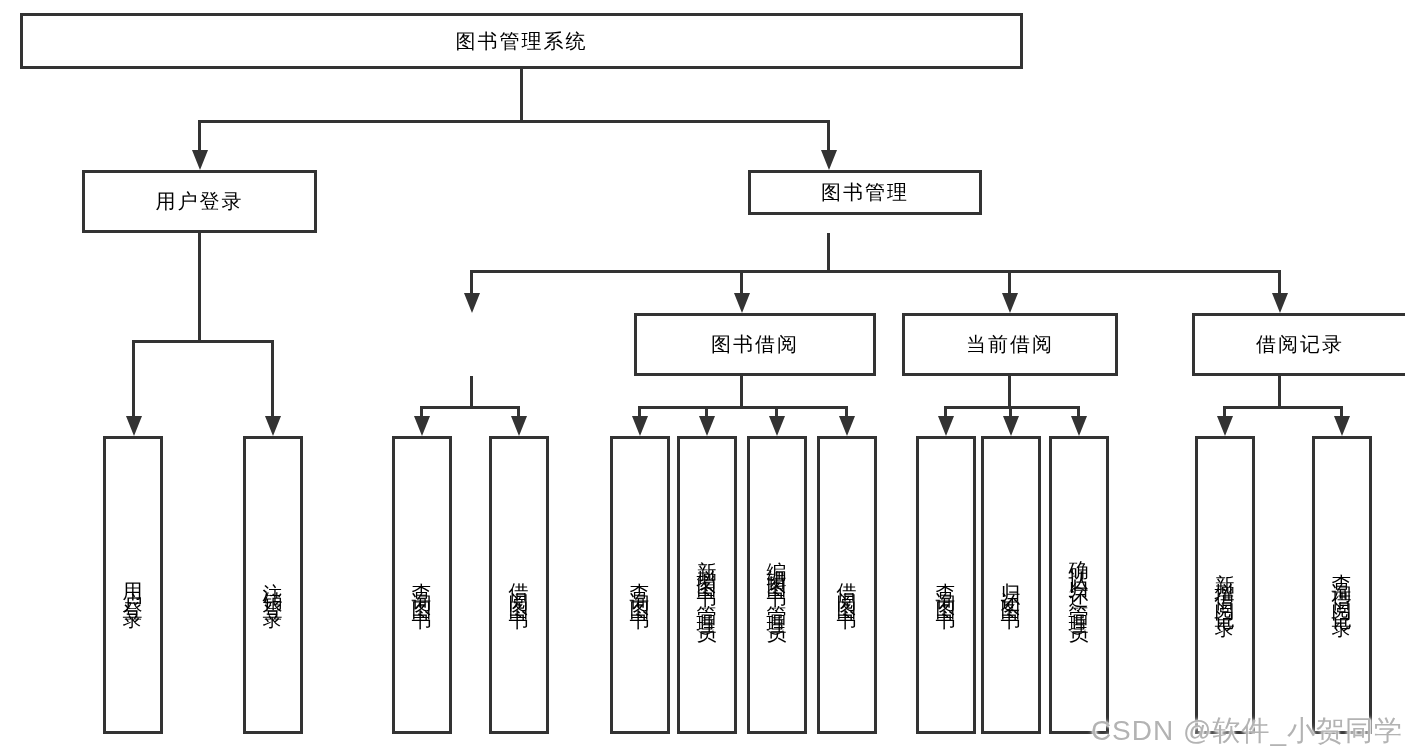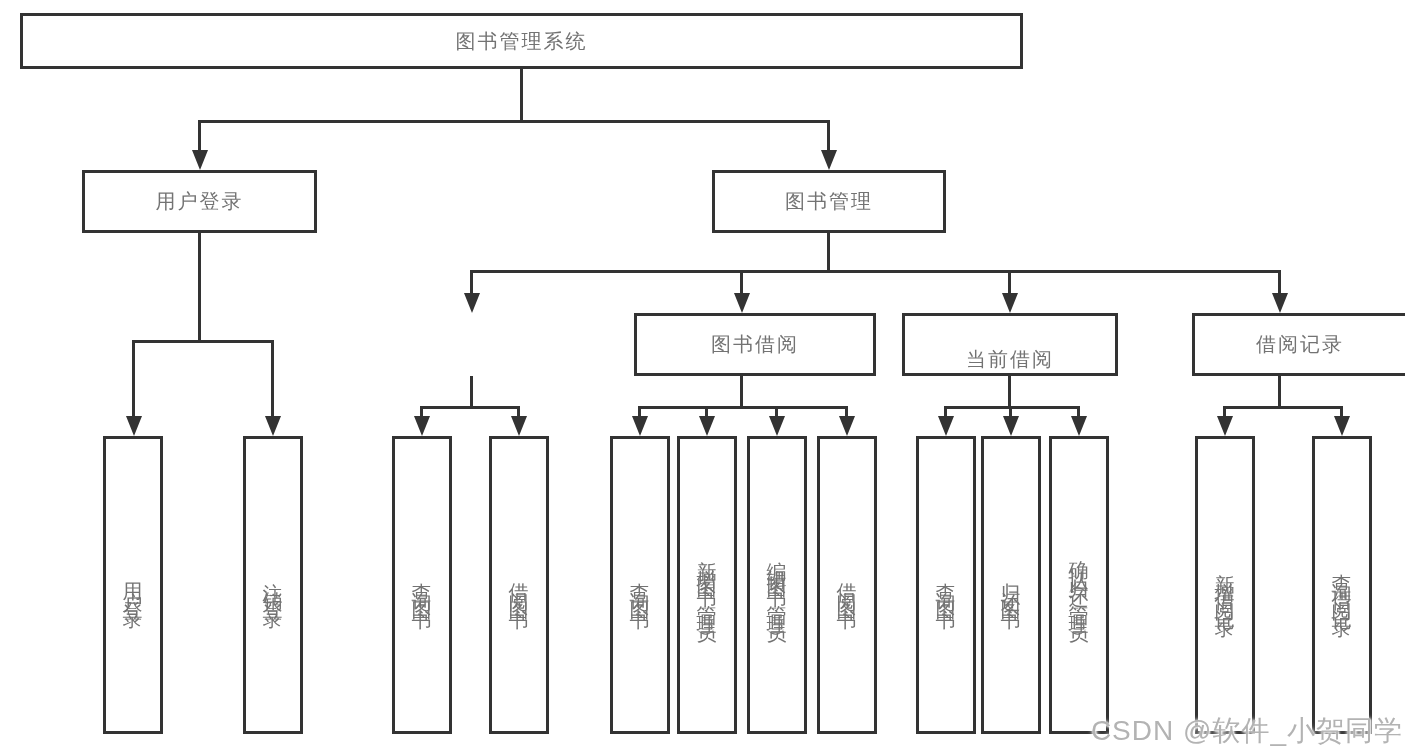--- a/index.html
+++ b/index.html
@@ -4,35 +4,35 @@
 <style>
   html,body{margin:0;padding:0;background:#ffffff;}
   .stage{
     position:relative;width:1405px;height:747px;background:#ffffff;
     font-family:"Liberation Sans",sans-serif;overflow:hidden;
   }
   
   .box{
     position:absolute;background:#ffffff;border:3px solid #333333;
     box-sizing:border-box;display:flex;align-items:center;justify-content:center;
-    color:#737373;
+    color:#000000;
   }
   .hlabel{font-size:20px;letter-spacing:2px;white-space:nowrap;}
   .leafbox{top:436px;width:60px;height:298px;}
   .vtext{
     writing-mode:vertical-rl;text-orientation:mixed;
     font-size:20px;line-height:1;letter-spacing:9px;white-space:nowrap;
   }
   
   .p-root{left:20px;top:13px;width:1003px;height:56px;}
   .p-user{left:82px;top:170px;width:235px;height:63px;}
-  .p-book{left:712px;top:170px;width:234px;height:63px;}
+  .p-book{left:748px;top:170px;width:234px;height:45px;}
   .p-nb{left:364px;top:313px;width:217px;height:63px;}
   .p-bw{left:634px;top:313px;width:242px;height:63px;}
-  .p-cb{left:902px;top:313px;width:216px;height:63px;align-items:flex-end;}
+  .p-cb{left:902px;top:313px;width:216px;height:63px;}
   .p-br{left:1172px;top:313px;width:216px;height:63px;margin-left:20px;}
   .p-u1{left:103px;} .p-u2{left:243px;}
   .p-n1{left:392px;} .p-n2{left:489px;}
   .p-b1{left:610px;} .p-b2{left:677px;} .p-b3{left:747px;} .p-b4{left:817px;}
   .p-c1{left:916px;} .p-c2{left:981px;} .p-c3{left:1049px;}
   .p-r1{left:1195px;} .p-r2{left:1312px;}
   
   .vline,.hline{position:absolute;background:#333333;}
   .vline{width:3px;}
   .hline{height:3px;}

